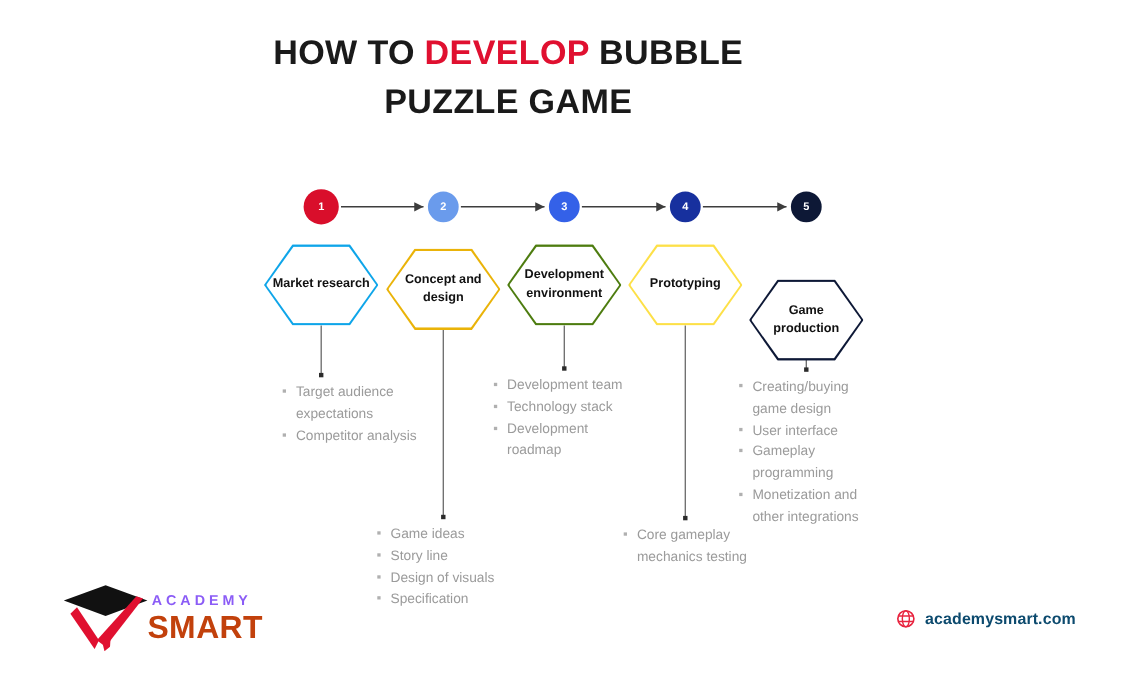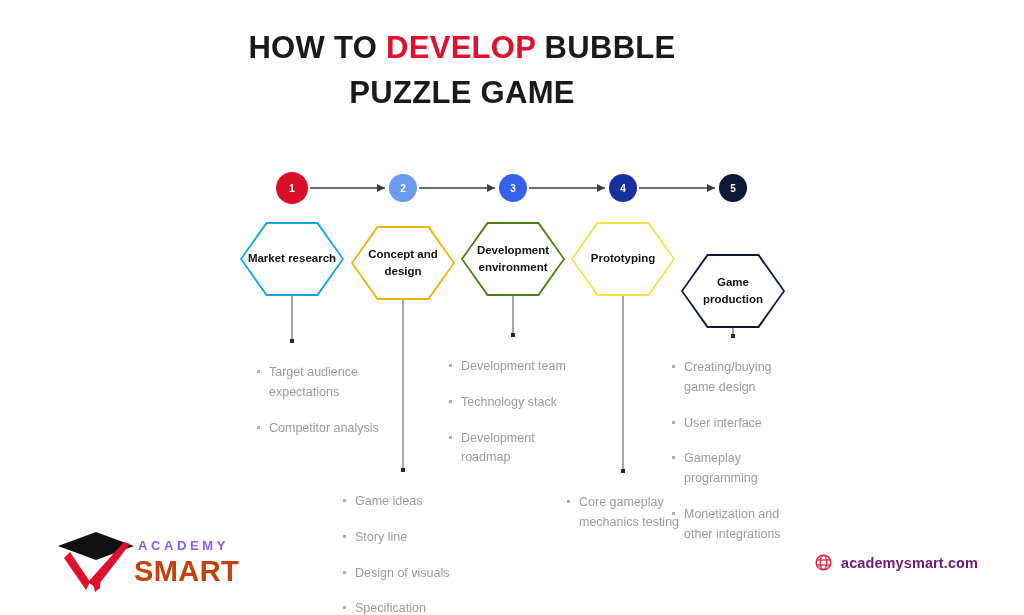--- a/index.html
+++ b/index.html
@@ -68,21 +68,20 @@
     width:132px;
     font-size:12.5px;
     line-height:1.58;
     color:#9b9b9b;
   }
   .bullets li {
     list-style:none;
     position:relative;
     padding-left:14px;
     margin-bottom:0px;
-    margin-top:16px;
   }
   .bullets li::before {
     content:"";
     position:absolute;
     left:2px; top:7px;
     width:3px; height:3px;
     background:#b0b0b0;
   }
 
   
@@ -99,21 +98,21 @@
     letter-spacing:.4px;
     color:#c2410c;
   }
 
   
   #footer {
     position:absolute; right:46px; top:554px;
     display:flex; align-items:center; gap:9px;
   }
   #footer-url {
-    font-size:14.5px; font-weight:bold; color:#701a75;
+    font-size:14.5px; font-weight:bold; color:#0c4a6e;
     letter-spacing:.1px;
     text-align:center;
   }
 </style>
 </head>
 <body>
 
 <div id="title">
   <div>
     <span>HOW TO </span><span class="hl">DEVELOP</span><span> BUBBLE</span>

